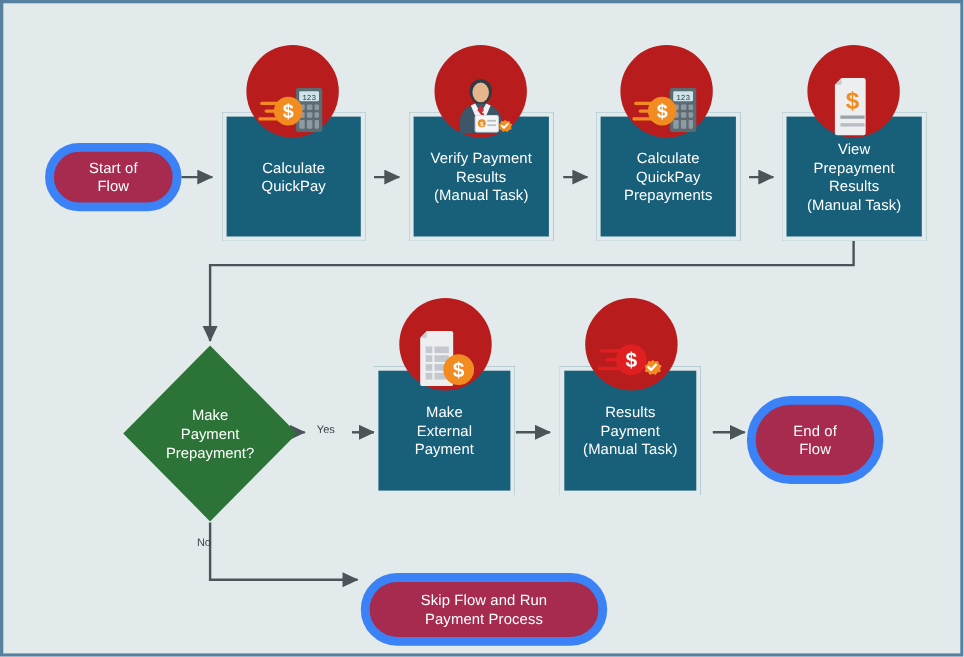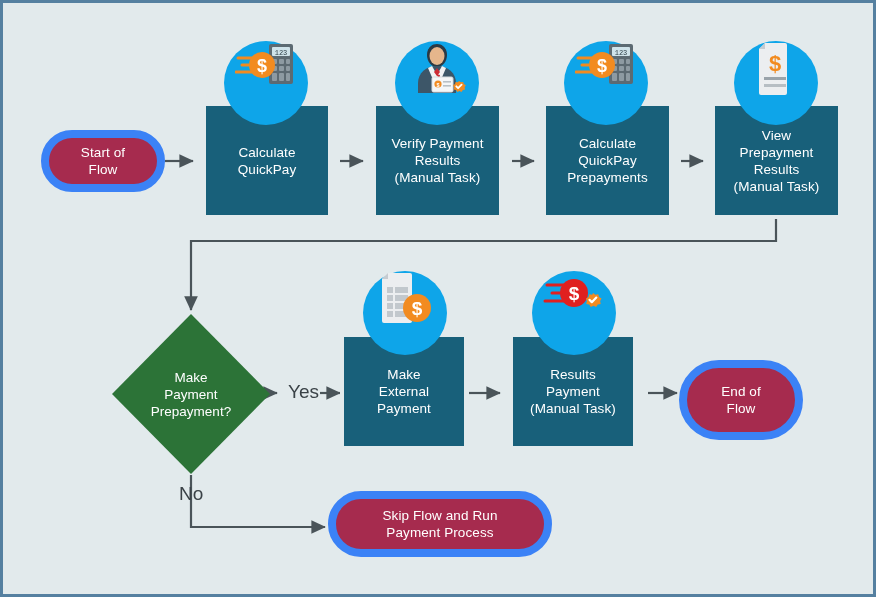--- a/index.html
+++ b/index.html
@@ -63,32 +63,32 @@
     color: #ffffff;
     font-size: 13.5px;
     line-height: 17px;
   }
   
   .icon-bubble {
     position: absolute;
     width: 84px;
     height: 84px;
     border-radius: 50%;
-    background: #0ea5e9;
+    background: #b91c1c;
     display: flex;
-    align-items: flex-start;
+    align-items: flex-end;
     justify-content: center;
     z-index: 5;
   }
   .icon-bubble svg { display: block; }
 
   
   .edge-label {
     position: absolute;
-    font-size: 19px;
+    font-size: 10px;
     color: #3a4247;
     background: transparent;
     line-height: 16px;
   }
 </style>
 </head>
 <body>
 
 <div id="canvas">
 
@@ -282,21 +282,21 @@
       <span>Results</span><br><span>Payment</span><br><span>(Manual Task)</span>
     </span>
   </div>
 
   <div class="node terminator" style="left:676px; top:357px; width:124px; height:80px;">
     <span class="label">
       <span>End of</span><br><span>Flow</span>
     </span>
   </div>
 
-  <div class="node terminator" style="left:325px; top:488px; width:224px; height:66px;">
+  <div class="node terminator" style="left:325px; top:518px; width:224px; height:66px;">
     <span class="label">
       <span>Skip Flow and Run</span><br><span>Payment Process</span>
     </span>
   </div>
 
   <div class="edge-label" style="left:285px; top:381px;">Yes</div>
   <div class="edge-label" style="left:176px; top:483px;">No</div>
 
 </div>
 

